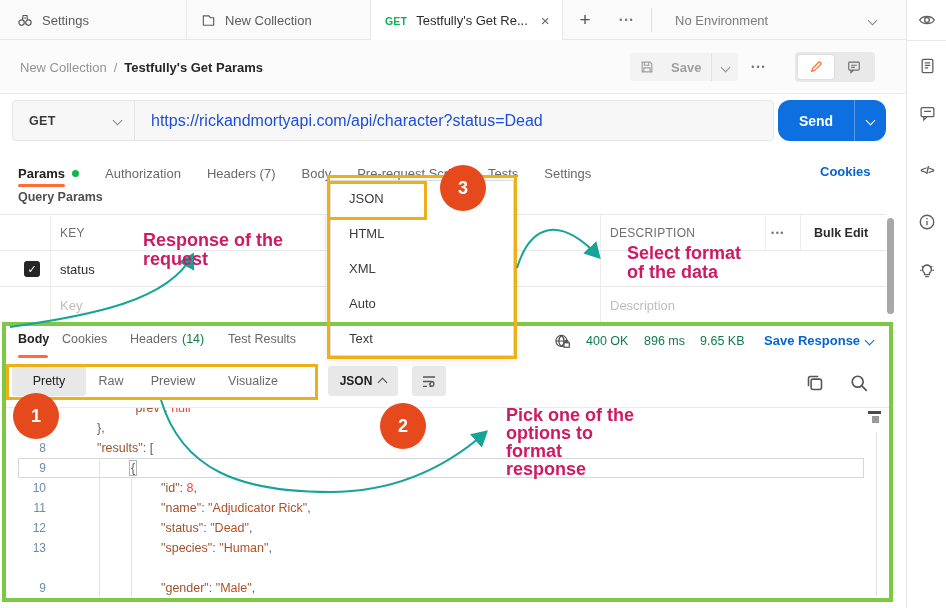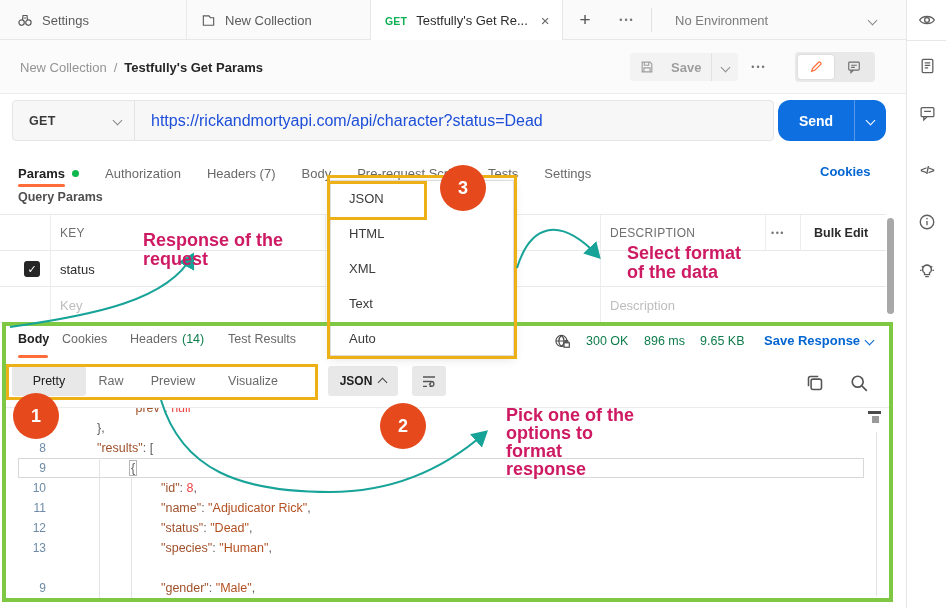--- a/index.html
+++ b/index.html
@@ -293,21 +293,21 @@
       <span class="rt" style="left:60px">Cookies</span>
       <span class="rt" style="left:128px">Headers</span>
       <span class="rt" style="left:180px;color:var(--success-green)">(14)</span>
       <span class="rt" style="left:226px">Test Results</span>
       <svg class="abs" style="left:552px;top:11px" width="17" height="17" viewBox="0 0 16 16" fill="none" stroke="#4a4a4a" stroke-width="1.1">
         <circle cx="7" cy="7.5" r="5.2"></circle>
           <path d="M1.8 7.5 h10.4 M7 2.3 c-3.4 3-3.4 7.4 0 10.4 M7 2.3 c3.4 3 3.4 7.4 0 10.4"></path>
         <rect x="9.4" y="9.2" width="5" height="4.2" fill="#fff" stroke="#4a4a4a"></rect>
           <path d="M10.6 9.2 v-1 a1.3 1.3 0 0 1 2.6 0 v1"></path>
       </svg>
-      <span class="meta" style="left:584px">300 OK</span>
+      <span class="meta" style="left:584px">400 OK</span>
       <span class="meta" style="left:642px">896 ms</span>
       <span class="meta" style="left:698px">9.65 KB</span>
       <span class="save-resp">Save Response</span>
       <i class="chv sr-chv"></i>
     </div>
 
     <div class="rtoolbar">
       <div class="vseg">
         <span class="seg on" style="width:74px">Pretty</span>
         <span class="seg" style="width:50px">Raw</span>
@@ -381,22 +381,22 @@
         <div class="bar"></div>
           <div class="sq"></div>
       </div>
     </div>
   </section>
 
   <div class="dropdown">
     <div class="dd-item">JSON</div>
     <div class="dd-item">HTML</div>
     <div class="dd-item">XML</div>
+    <div class="dd-item">Auto</div>
     <div class="dd-item">Text</div>
-    <div class="dd-item">Auto</div>
   </div>
 
   <div class="green-rect"></div>
   <div class="ybox yb-pretty"></div>
   <div class="ybox yb-dd"></div>
   <div class="ybox yb-json"></div>
 
   <svg class="arrows" width="946" height="608" viewBox="0 0 946 608">
     <defs>
       <marker id="ah" markerWidth="9" markerHeight="9" refX="6" refY="4.5" orient="auto">

